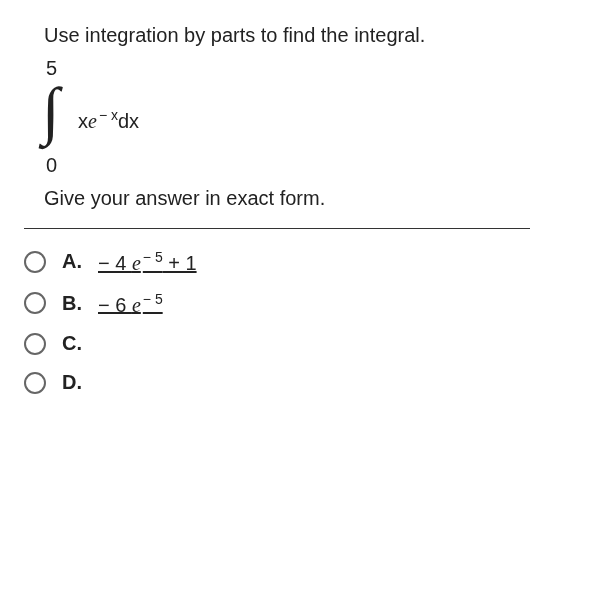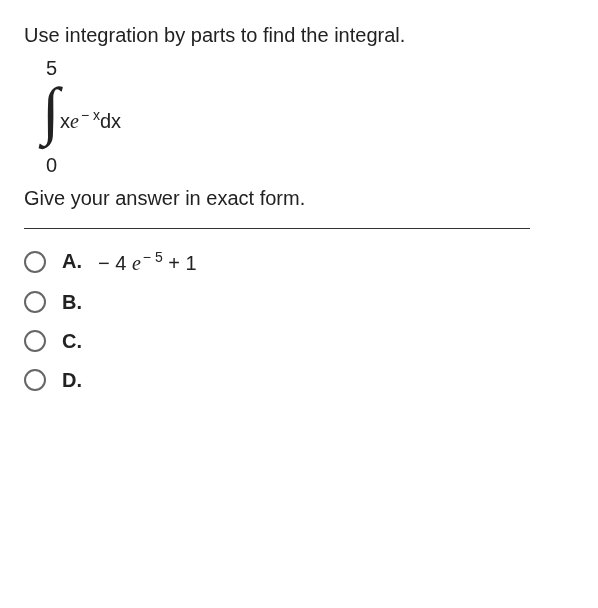--- a/index.html
+++ b/index.html
@@ -6,20 +6,21 @@
       font-family: Arial, Helvetica, sans-serif;
       font-size: 20px;
       color: #222;
       margin: 0;
       padding: 24px 24px 24px 24px;
       width: 598px;
       box-sizing: border-box;
     }
     .prompt-line1, .prompt-line2 {
       margin-bottom: 10px;
+      margin-left: 20px;
     }
     .integral-wrap {
       position: relative;
       height: 120px;
       margin: 8px 0 10px 0;
     }
     .int-upper {
       position: absolute;
       left: 22px;
       top: 0;
@@ -34,21 +35,21 @@
     .int-sign {
       position: absolute;
       left: 18px;
       top: 22px;
       font-size: 64px;
       line-height: 1;
       font-family: "Times New Roman", serif;
     }
     .integrand {
       position: absolute;
-      left: 36px;
+      left: 54px;
       top: 50px;
       font-size: 20px;
       white-space: nowrap;
     }
     .it { font-style: italic; font-family: "Times New Roman", serif; }
     .sup { font-size: 14px; vertical-align: super; margin-left: 2px; }
     hr.divider {
       border: none;
       border-top: 1px solid #333;
       margin: 18px 0 20px 0;
@@ -71,20 +72,21 @@
       flex-shrink: 0;
       box-sizing: border-box;
     }
     .choice-letter {
       font-weight: bold;
       margin-right: 14px;
       min-width: 22px;
     }
     .choice-expr {
       white-space: nowrap;
+      text-decoration: underline;
     }
   </style>
 </head>
 <body>
 
 <div class="prompt-line1">Use integration by parts to find the integral.</div>
 
 <div class="integral-wrap">
   <span class="int-upper">5</span>
   <span class="int-sign">∫</span>
@@ -104,20 +106,23 @@
     <div class="radio"></div>
     <span class="choice-letter">A.</span>
     <span class="choice-expr">
       <span>− 4 </span><span class="it">e</span><span class="sup">− 5</span><span> + 1</span>
     </span>
   </div>
 
   <div class="choice">
     <div class="radio"></div>
     <span class="choice-letter">B.</span>
+    <span class="choice-expr">
+      <span>− 6 </span><span class="it">e</span><span class="sup">− 5</span><span></span>
+    </span>
   </div>
 
   <div class="choice">
     <div class="radio"></div>
     <span class="choice-letter">C.</span>
   </div>
 
   <div class="choice">
     <div class="radio"></div>
     <span class="choice-letter">D.</span>

